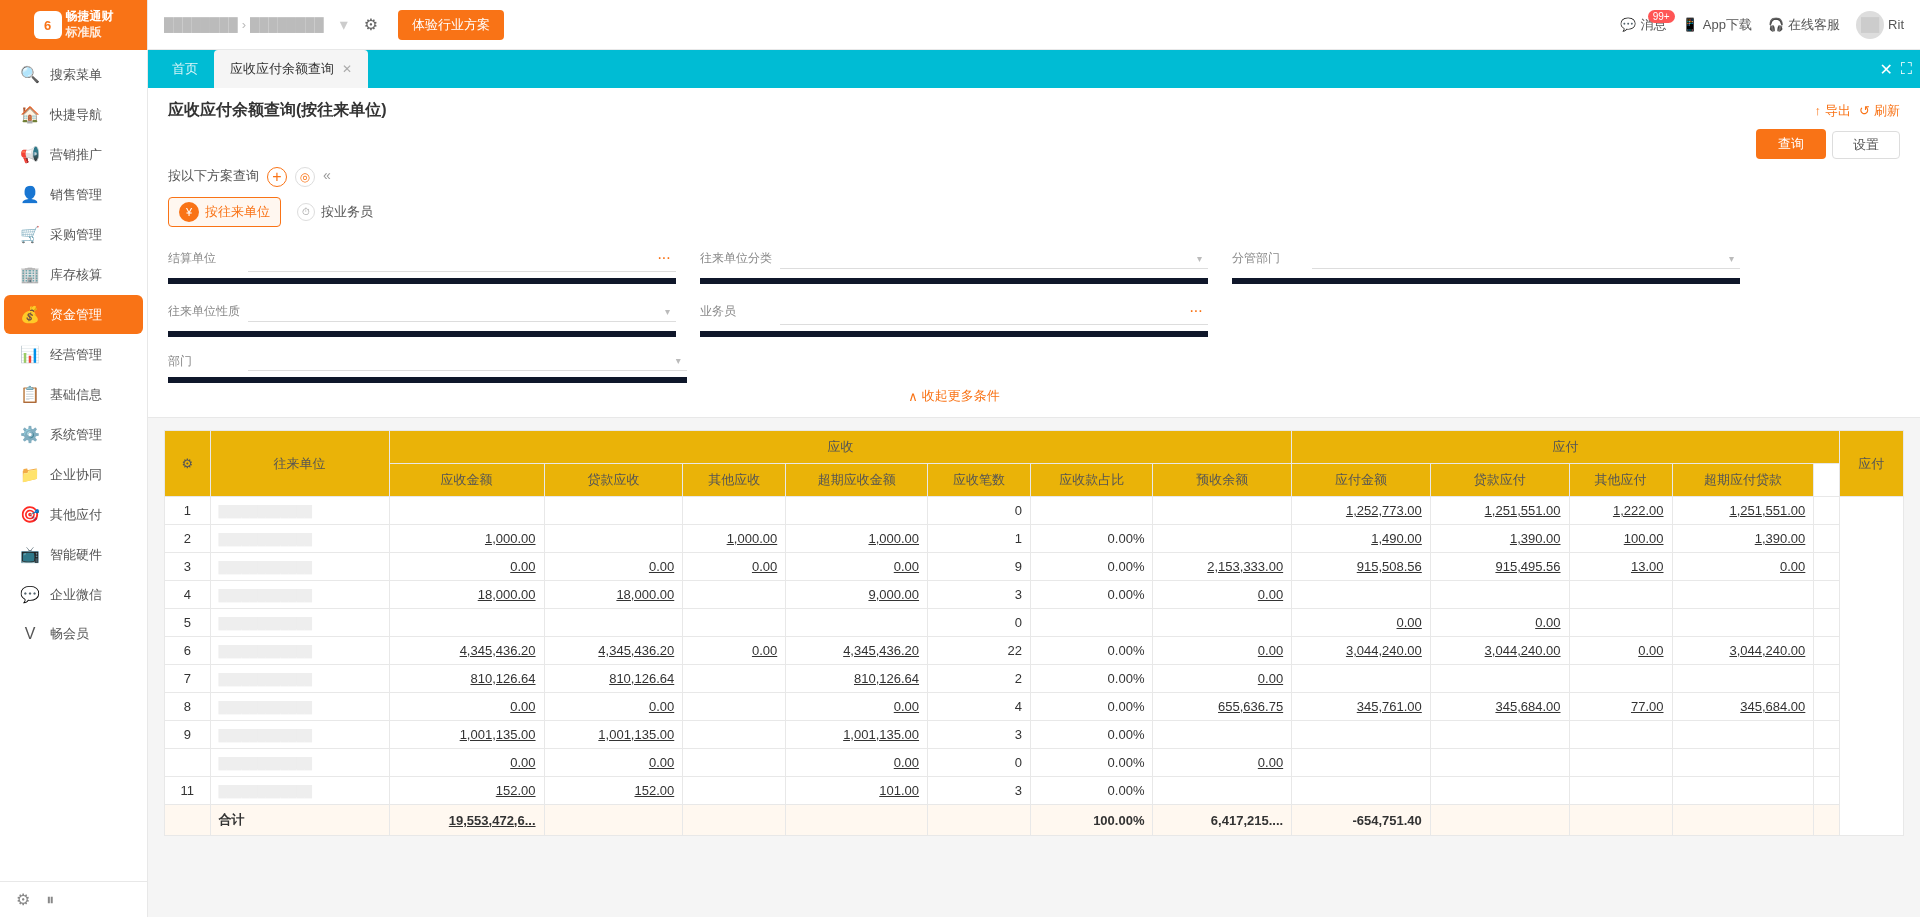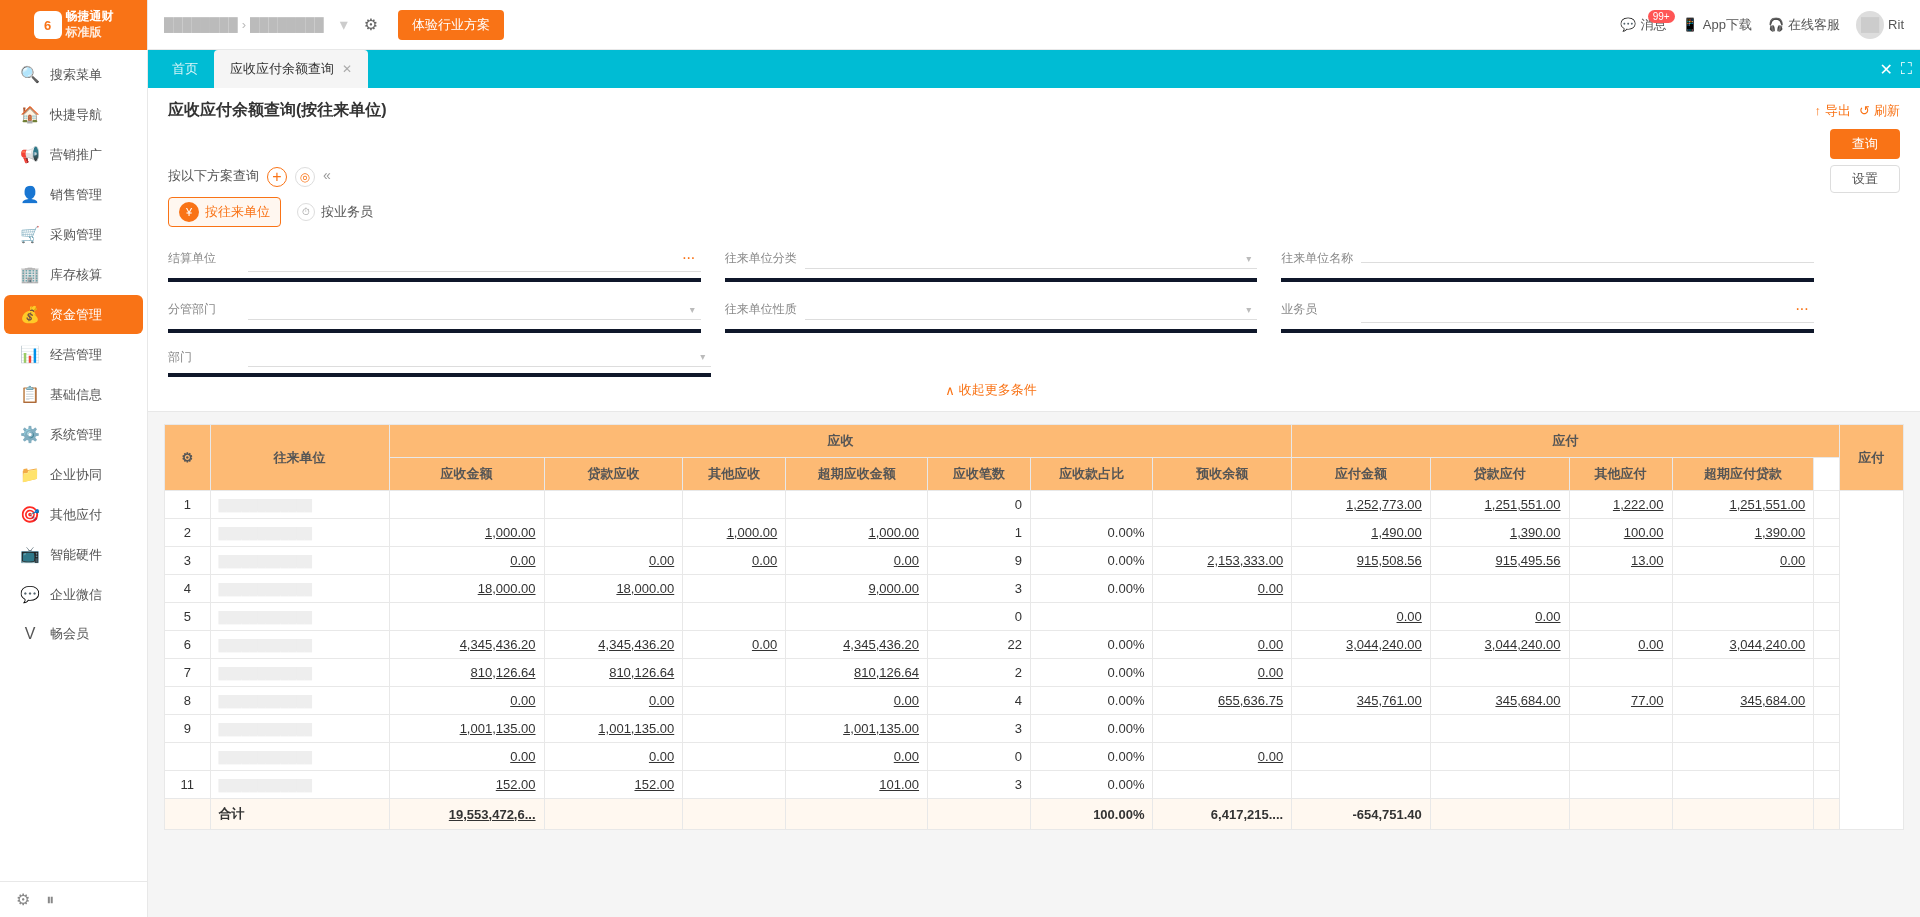--- a/index.html
+++ b/index.html
@@ -240,21 +240,21 @@
     .collapse-more {
       display: flex;
       justify-content: center;
       align-items: center;
       padding: 4px;
       color: #f97316;
       cursor: pointer;
       font-size: 12px;
       gap: 4px;
     }
-    .action-btns { display: flex; flex-direction: column; gap: 6px; }
+    .action-btns { display: flex; flex-direction: row; gap: 6px; align-items: flex-end; }
     .btn-query {
       background: #f97316;
       color: #fff;
       border: none;
       border-radius: 4px;
       padding: 6px 22px;
       cursor: pointer;
       font-size: 13px;
     }
     .btn-setting {
@@ -264,46 +264,46 @@
       border-radius: 4px;
       padding: 4px 20px;
       cursor: pointer;
       font-size: 13px;
     }
 
     
     .table-section { flex: 1; overflow: auto; padding: 12px 16px; }
     .data-table { width: 100%; border-collapse: collapse; background: #fff; border: 1px solid #e8e8e8; font-size: 12px; }
     .data-table th {
-      background: #fdba74;
+      background: #eab308;
       border: 1px solid #e8e8e8;
       padding: 7px 8px;
       text-align: center;
       color: #555;
-      font-weight: bold;
+      font-weight: normal;
       white-space: nowrap;
     }
     .data-table td {
       border: 1px solid #e8e8e8;
       padding: 6px 8px;
       color: #333;
       white-space: nowrap;
     }
     .col-group-header { background: #f0f7ff; color: #3a7bd5; font-weight: bold; }
     .text-right { text-align: right; }
     .text-center { text-align: center; }
     .link-text { color: #1890ff; text-decoration: underline; cursor: pointer; }
     .row-num { color: #999; text-align: center; }
     .gear-cell { color: #999; text-align: center; cursor: pointer; }
     .summary-row td { background: #fff8f0; font-weight: bold; color: #333; }
     .table-scroll-wrap { overflow-x: auto; }
     .filter-line {
       display: flex;
       align-items: center;
-      border-bottom: 4px solid #0f172a;
+      border-bottom: 6px solid #0f172a;
       padding: 6px 0;
       gap: 8px;
     }
     .filter-line-label {
       color: #888;
       font-size: 12px;
       width: 72px;
       flex-shrink: 0;
     }
     .filter-line-icon { color: #bbb; font-size: 10px; }
@@ -490,26 +490,20 @@
               <div class="filter-input">
                 <span></span>
                 <span class="orange-dots">···</span>
               </div>
             </div>
             <div class="filter-line">
               <span class="filter-line-label">往来单位分类</span>
               <div class="filter-input">
                 <span></span>
                 <span class="filter-line-icon">▾</span>
-              </div>
-            </div>
-            <div class="filter-line">
-              <span class="filter-line-label">往来单位名称</span>
-              <div class="filter-input">
-                <span></span>
               </div>
             </div>
 
             <div class="filter-line">
               <span class="filter-line-label">分管部门</span>
               <div class="filter-input">
                 <span></span>
                 <span class="filter-line-icon">▾</span>
               </div>
             </div>

